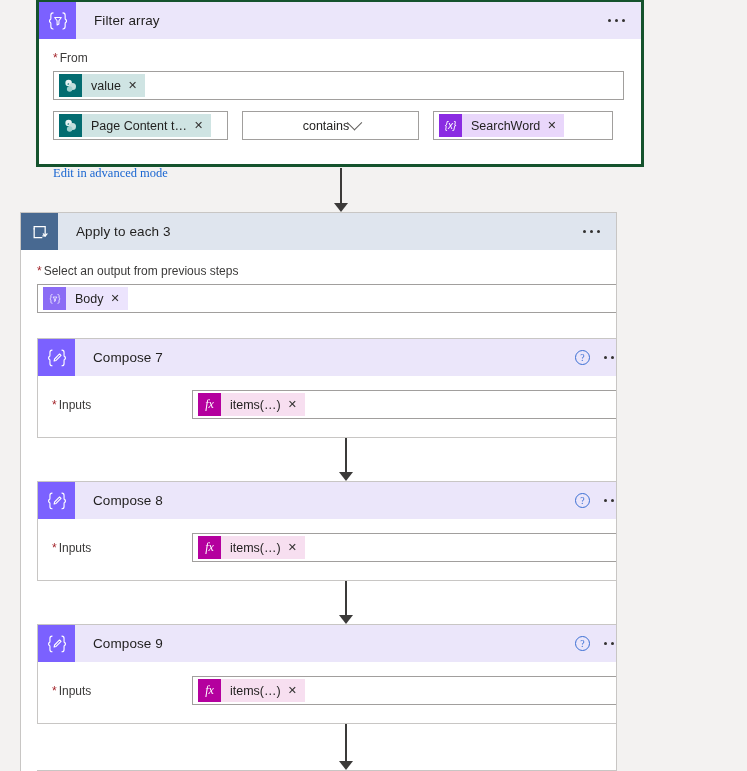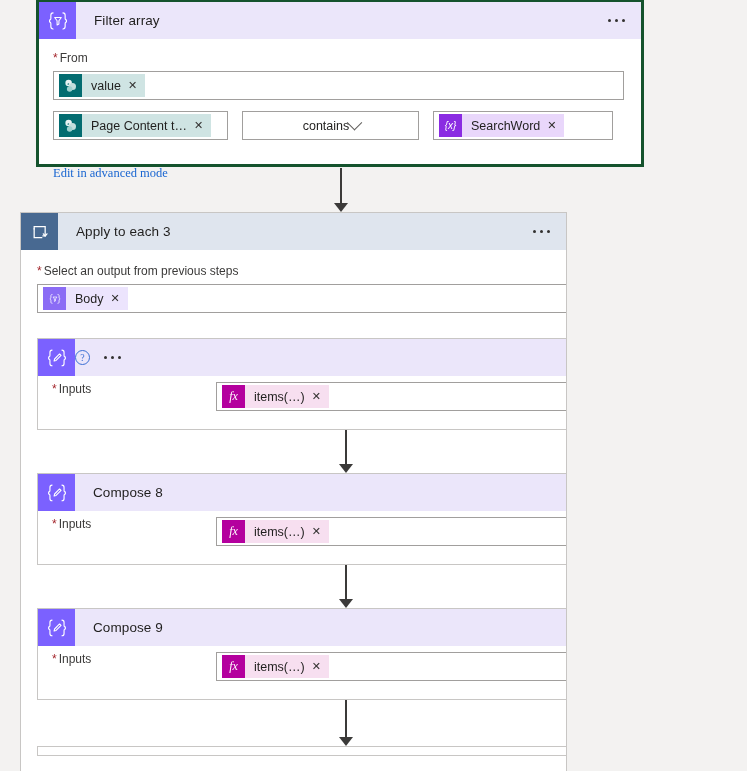--- a/index.html
+++ b/index.html
@@ -198,39 +198,38 @@
     border-right: 7px solid transparent;
     border-top: 9px solid #3b3a39;
     margin-top: -1px;
   }
 
   
   .loop-container {
     position: absolute;
     left: 20px;
     top: 212px;
-    width: 547px;
+    width: 597px;
     background: #ffffff;
     border: 1px solid #c8c6c4;
   }
   .loop-body { padding: 14px 16px 0 16px; }
 
   
   .inner-card {
     position: relative;
     margin: 0 auto;
     width: 601px;
     background: #ffffff;
     border: 1px solid #c8c6c4;
   }
   .inner-row {
     display: flex;
-    align-items: flex-start;
-    padding: 6px 16px 18px 14px;
-    gap: 24px;
+    align-items: center;
+    padding: 14px 16px 18px 14px;
   }
   .inner-row .lbl {
     width: 140px;
     font-size: 12px;
     color: #3b3a39;
   }
   .inner-row .inp { flex: 1 1 auto; }
 
   .inner-gap { height: 43px; position: relative; }
 
@@ -385,20 +384,21 @@
 
       <div class="inner-card">
         <div class="card-header">
           <div class="icon-tile">
             <svg width="22" height="22" viewBox="0 0 24 24" aria-hidden="true">
               <path d="M6.6 3.4c-1.7 0-2.3 1-2.3 2.5v3.3c0 1.1-.4 1.6-1.4 1.8v1.9c1 .2 1.4.7 1.4 1.8v3.3c0 1.6.6 2.5 2.3 2.5" fill="none" stroke="#ffffff" stroke-width="1.25" stroke-linecap="round"></path>
               <path d="M17.4 3.4c1.7 0 2.3 1 2.3 2.5v3.3c0 1.1.4 1.6 1.4 1.8v1.9c-1 .2-1.4.7-1.4 1.8v3.3c0 1.6-.6 2.5-2.3 2.5" fill="none" stroke="#ffffff" stroke-width="1.25" stroke-linecap="round"></path>
               <path d="M14.8 7.6l1.6 1.6-5.4 5.5-2.2.6.6-2.2z" fill="none" stroke="#ffffff" stroke-width="1.2" stroke-linejoin="round"></path>
             </svg>
           </div>
+          <div class="card-title">Compose 7</div>
           <div class="header-actions">
             <div class="help-icon">?</div>
             <div class="ellipsis">
               <i></i>
                 <i></i>
                 <i></i>
             </div>
           </div>
         </div>
         <div class="inner-row">

